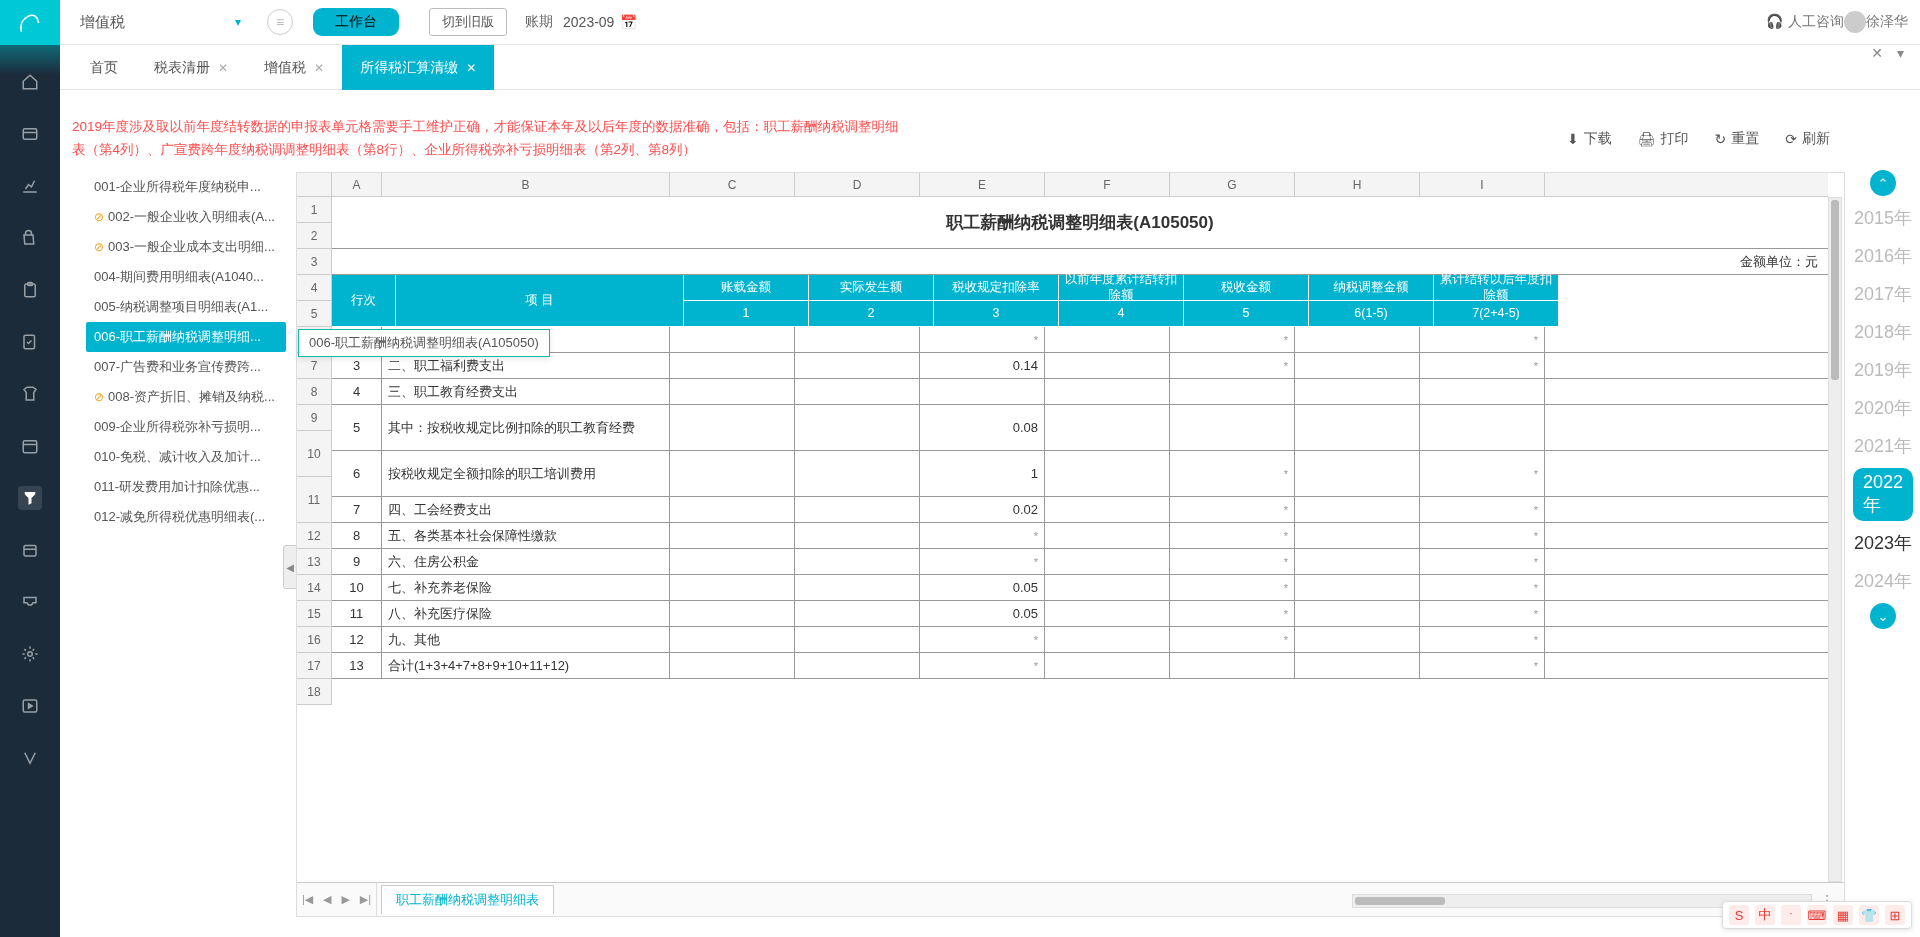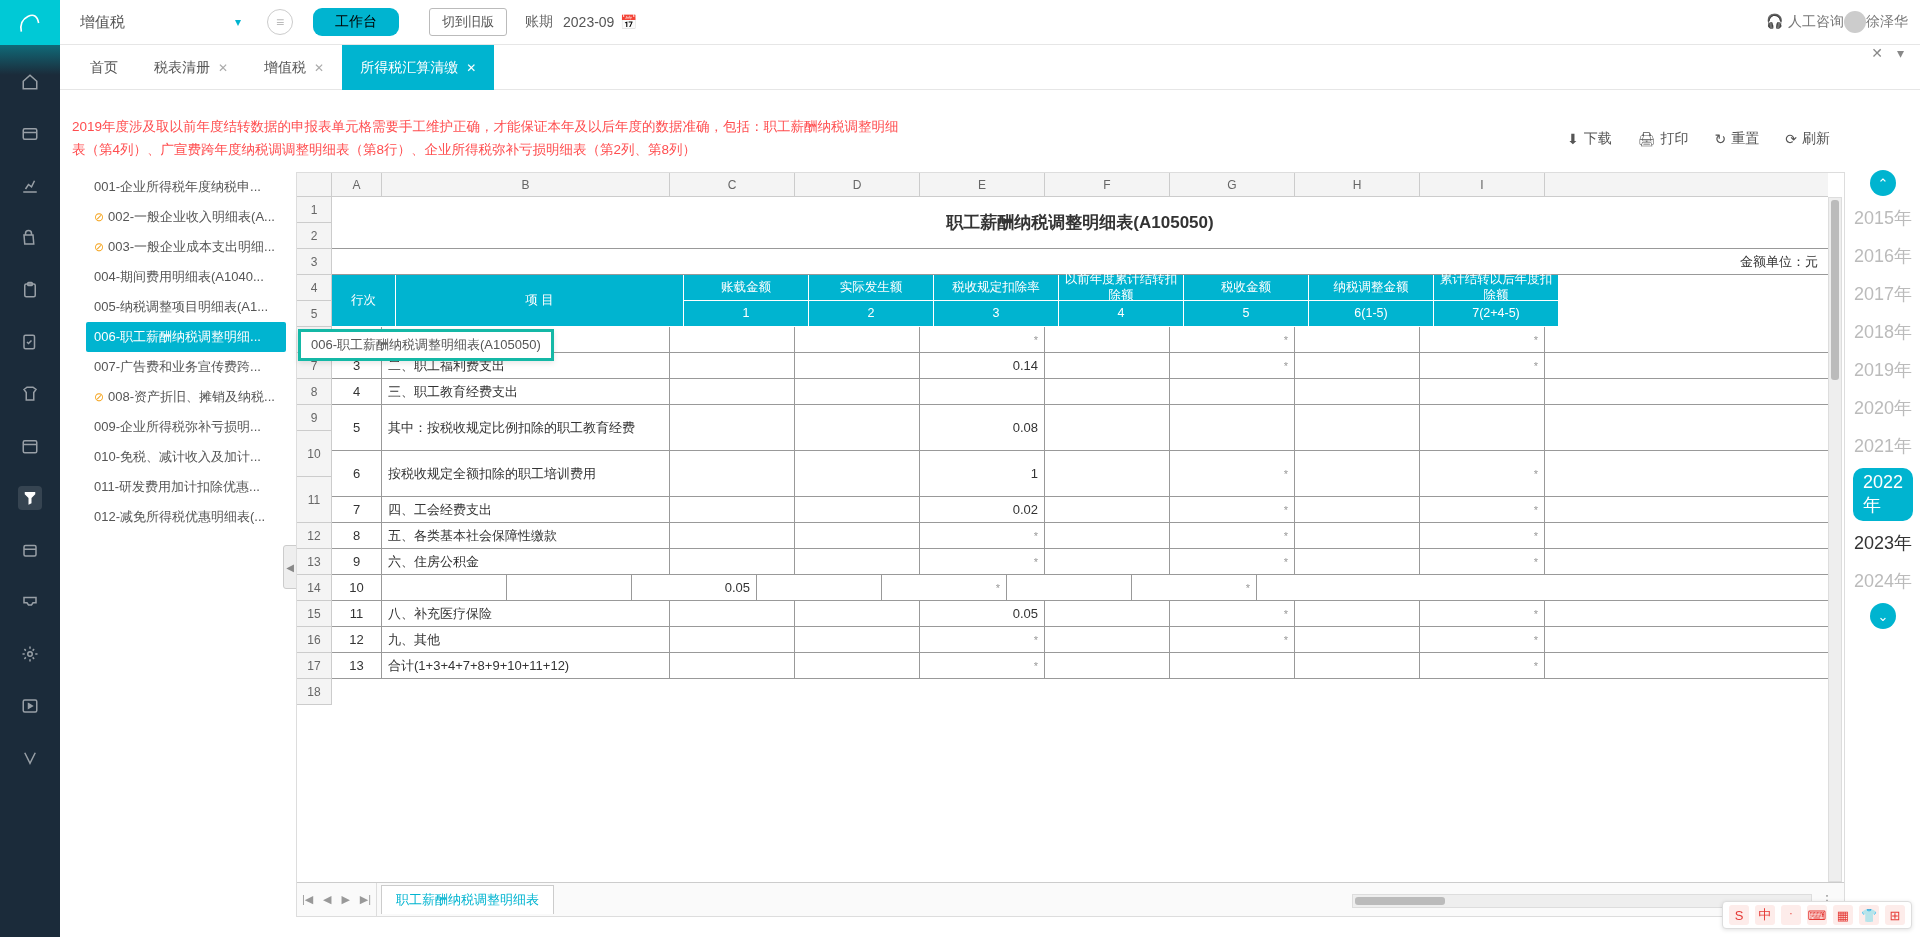--- a/index.html
+++ b/index.html
@@ -26,21 +26,21 @@
 .tab.active{background:#00b4d0;color:#fff}
 .tab.active .close{color:#fff}
 .tabs-tools{margin-left:auto;display:flex;align-items:center;gap:14px;padding-right:16px;color:#888}
 .notice{position:absolute;left:72px;top:116px;width:830px;color:#ff4d4f;font-size:13.5px;line-height:1.7}
 .toolbar{position:absolute;right:90px;top:130px;display:flex;gap:26px;color:#555;font-size:14px}
 .toolbar span{display:flex;align-items:center;gap:5px;cursor:pointer}
 .forms-list{position:absolute;left:86px;top:172px;width:200px;font-size:13px;color:#555}
 .forms-list .itm{height:30px;display:flex;align-items:center;padding:0 8px;white-space:nowrap;overflow:hidden;text-overflow:ellipsis;cursor:pointer;gap:4px}
 .forms-list .itm .warn{color:#f5a623;font-size:12px}
 .forms-list .itm.selected{background:#00b4d0;color:#fff;border-radius:2px}
-.tooltip{position:absolute;left:298px;top:329px;background:#fff;border:3px solid #14b8a6;padding:4px 10px;font-size:13px;color:#555;box-shadow:0 2px 6px rgba(0,0,0,.1);z-index:8}
+.tooltip{position:absolute;left:298px;top:329px;background:#fff;border:1px solid #14b8a6;padding:4px 10px;font-size:13px;color:#555;box-shadow:0 2px 6px rgba(0,0,0,.1);z-index:8}
 .sheet-wrap{position:absolute;left:296px;top:172px;right:75px;bottom:20px;border:1px solid #ddd}
 .col-hdrs{position:absolute;left:0;top:0;right:16px;height:24px;display:flex;background:#f4f4f4;border-bottom:1px solid #ccc}
 .rh-corner{width:35px;border-right:1px solid #ccc}
 .ch{flex:0 0 auto;text-align:center;font-size:12px;color:#666;line-height:24px;border-right:1px solid #ccc}
 .chA{width:50px}.chB{width:288px}.chC,.chD,.chE,.chF,.chG,.chH,.chI{width:125px}
 .row-hdrs{position:absolute;left:0;top:24px;width:35px;background:#f4f4f4;border-right:1px solid #ccc}
 .rh{height:26px;line-height:26px;text-align:center;font-size:12px;color:#666;border-bottom:1px solid #ccc}
 .grid{position:absolute;left:35px;top:24px;right:16px;bottom:34px;overflow:hidden}
 .title-row{height:52px;line-height:52px;text-align:center;font-size:17px;font-weight:bold;border-bottom:1px solid #999}
 .sub-row{height:26px;line-height:26px;text-align:right;padding-right:10px;font-size:13px;color:#333;border-bottom:1px solid #999}
@@ -442,20 +442,21 @@
           <div class="cell v">
             <span class="star">*</span>
           </div>
           <div class="cell v"></div>
           <div class="cell v">
             <span class="star">*</span>
           </div>
         </div>
         <div class="data-row">
           <div class="cell rn">10</div>
+          <div class="cell pj">七、补充养老保险</div>
           <div class="cell v"></div>
           <div class="cell v"></div>
           <div class="cell v">
             <span class="">0.05</span>
           </div>
           <div class="cell v"></div>
           <div class="cell v">
             <span class="star">*</span>
           </div>
           <div class="cell v"></div>

